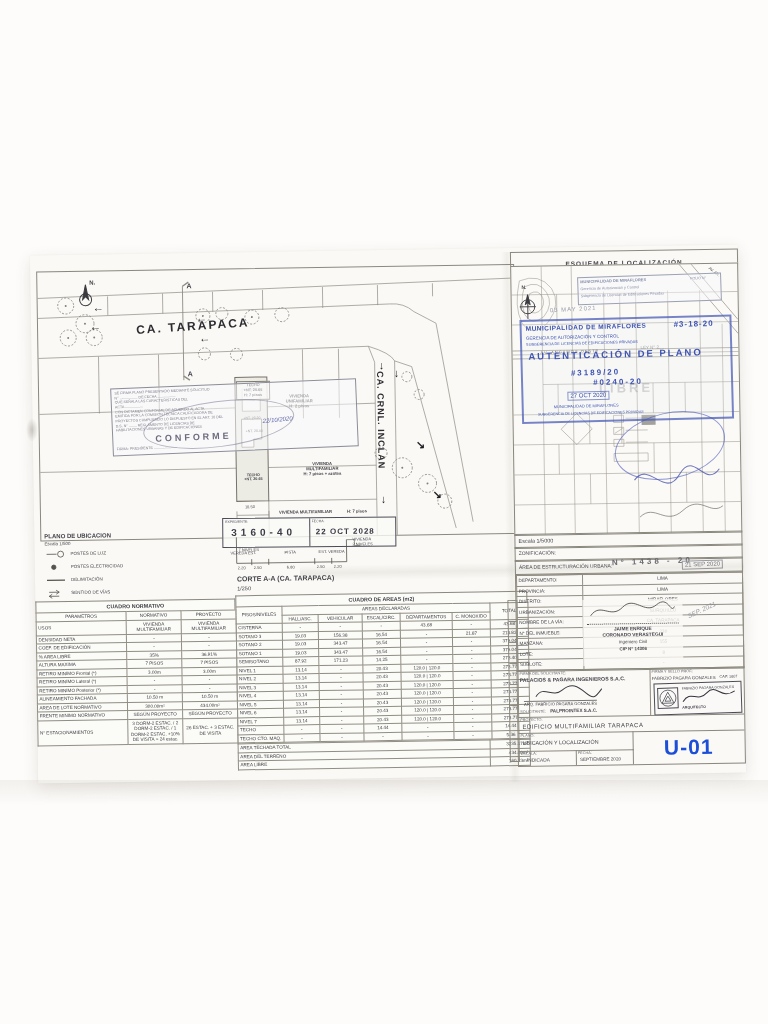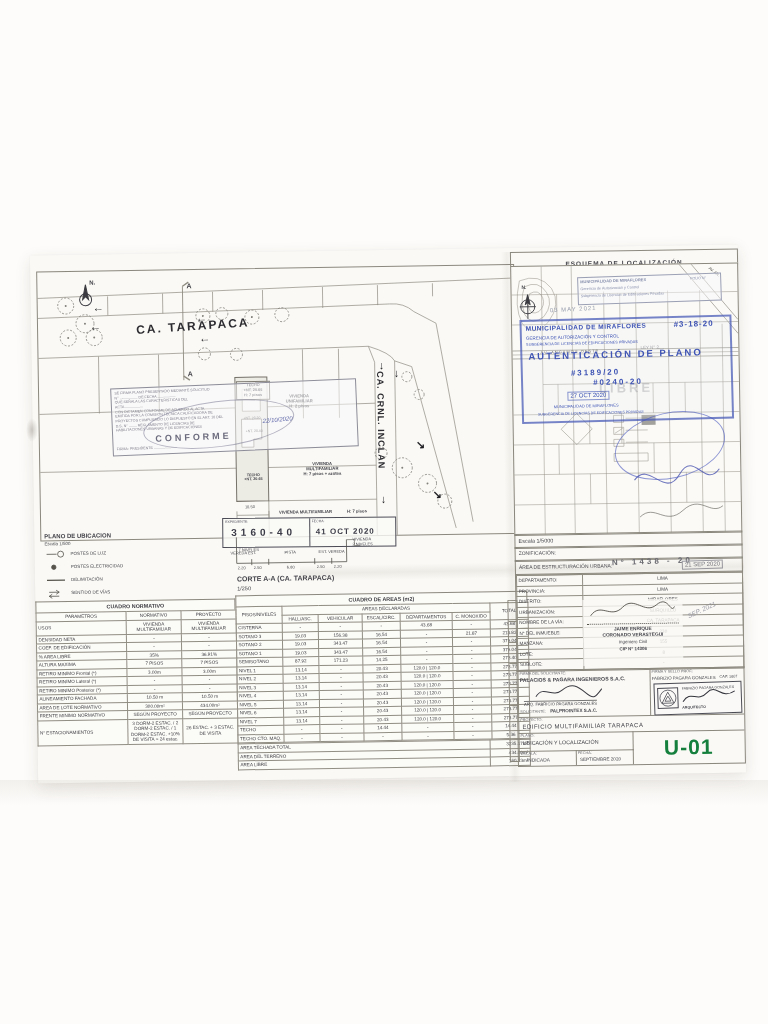--- a/index.html
+++ b/index.html
@@ -151,21 +151,21 @@
   </div>
 
   <div class="abs" style="left:188px;top:266px;width:172px;height:28px;border:1.3px solid #4c4c57;display:flex;
               background:rgba(250,250,248,.8);transform:rotate(0.4deg);">
     <div style="flex:1;border-right:1.3px solid #4c4c57;position:relative;">
       <span class="tx" style="left:2px;top:1px;font-size:3.5px;color:#5a5a64;">EXPEDIENTE:</span>
       <span class="tx b" style="left:8px;top:8px;font-size:10px;letter-spacing:4px;color:#3a3a46;">3160-40</span>
     </div>
     <div style="flex:1;position:relative;">
       <span class="tx" style="left:2px;top:1px;font-size:3.5px;color:#5a5a64;">FECHA:</span>
-      <span class="tx b" style="left:6px;top:9px;font-size:8px;letter-spacing:1px;color:#3a3a46;">41 OCT 2020</span>
+      <span class="tx b" style="left:6px;top:9px;font-size:8px;letter-spacing:1px;color:#3a3a46;">22 OCT 2028</span>
     </div>
   </div>
   <span class="tx" style="left:204px;top:296px;font-size:4px;">7 NIVELES</span>
 
   <div class="abs" style="left:10px;top:278px;width:160px;height:66px;">
     <span class="tx b" style="left:0;top:0;font-size:6px;">PLANO DE UBICACION</span>
     <span class="tx" style="left:0;top:8px;font-size:4.5px;">Escala 1/500</span>
     <svg width="20" height="50" viewBox="0 0 20 50" style="left:2px;top:17px;">
       <g stroke="#55534c" fill="none" stroke-width="0.8">
         <path d="M0 4 H10"></path>
@@ -660,21 +660,21 @@
       </div>
       <div class="abs" style="left:0;top:80px;width:57px;height:15px;border-right:0.8px solid #8b887e;">
         <span class="tx" style="left:2px;top:1px;font-size:3.8px;color:#6a6a70;">ESCALA:</span>
         <span class="tx" style="left:8px;top:7px;font-size:4.8px;">INDICADA</span>
       </div>
       <div class="abs" style="left:57px;top:80px;width:57px;height:15px;border-right:0.8px solid #8b887e;">
         <span class="tx" style="left:2px;top:1px;font-size:3.8px;color:#6a6a70;">FECHA:</span>
         <span class="tx" style="left:4px;top:7px;font-size:4.6px;">SEPTIEMBRE 2020</span>
       </div>
       <div class="abs" style="left:114px;top:62px;width:112px;height:33px;display:flex;align-items:center;justify-content:center;">
-        <span class="b" style="font-size:21px;color:#15803d;letter-spacing:1px;">U-01</span>
+        <span class="b" style="font-size:21px;color:#1d4ed8;letter-spacing:1px;">U-01</span>
       </div>
     </div>
   </div>
 </div>
 
 <div class="fold" style="left:300px;top:562px;width:444px;height:16px;background:linear-gradient(180deg,transparent,rgba(120,110,95,.10),transparent);transform:rotate(-0.9deg);"></div>
 <div class="fold" style="left:505px;top:252px;width:12px;height:530px;background:linear-gradient(90deg,transparent,rgba(120,110,95,.08),transparent);transform:rotate(-0.9deg);"></div>
 <div class="fold" style="left:0;top:780px;width:768px;height:26px;background:linear-gradient(180deg,rgba(150,140,125,.10),transparent);"></div>
 <div class="fold" style="left:26px;top:418px;width:12px;height:24px;background:radial-gradient(rgba(90,80,70,.28),transparent 70%);border-radius:50%;"></div>
 

